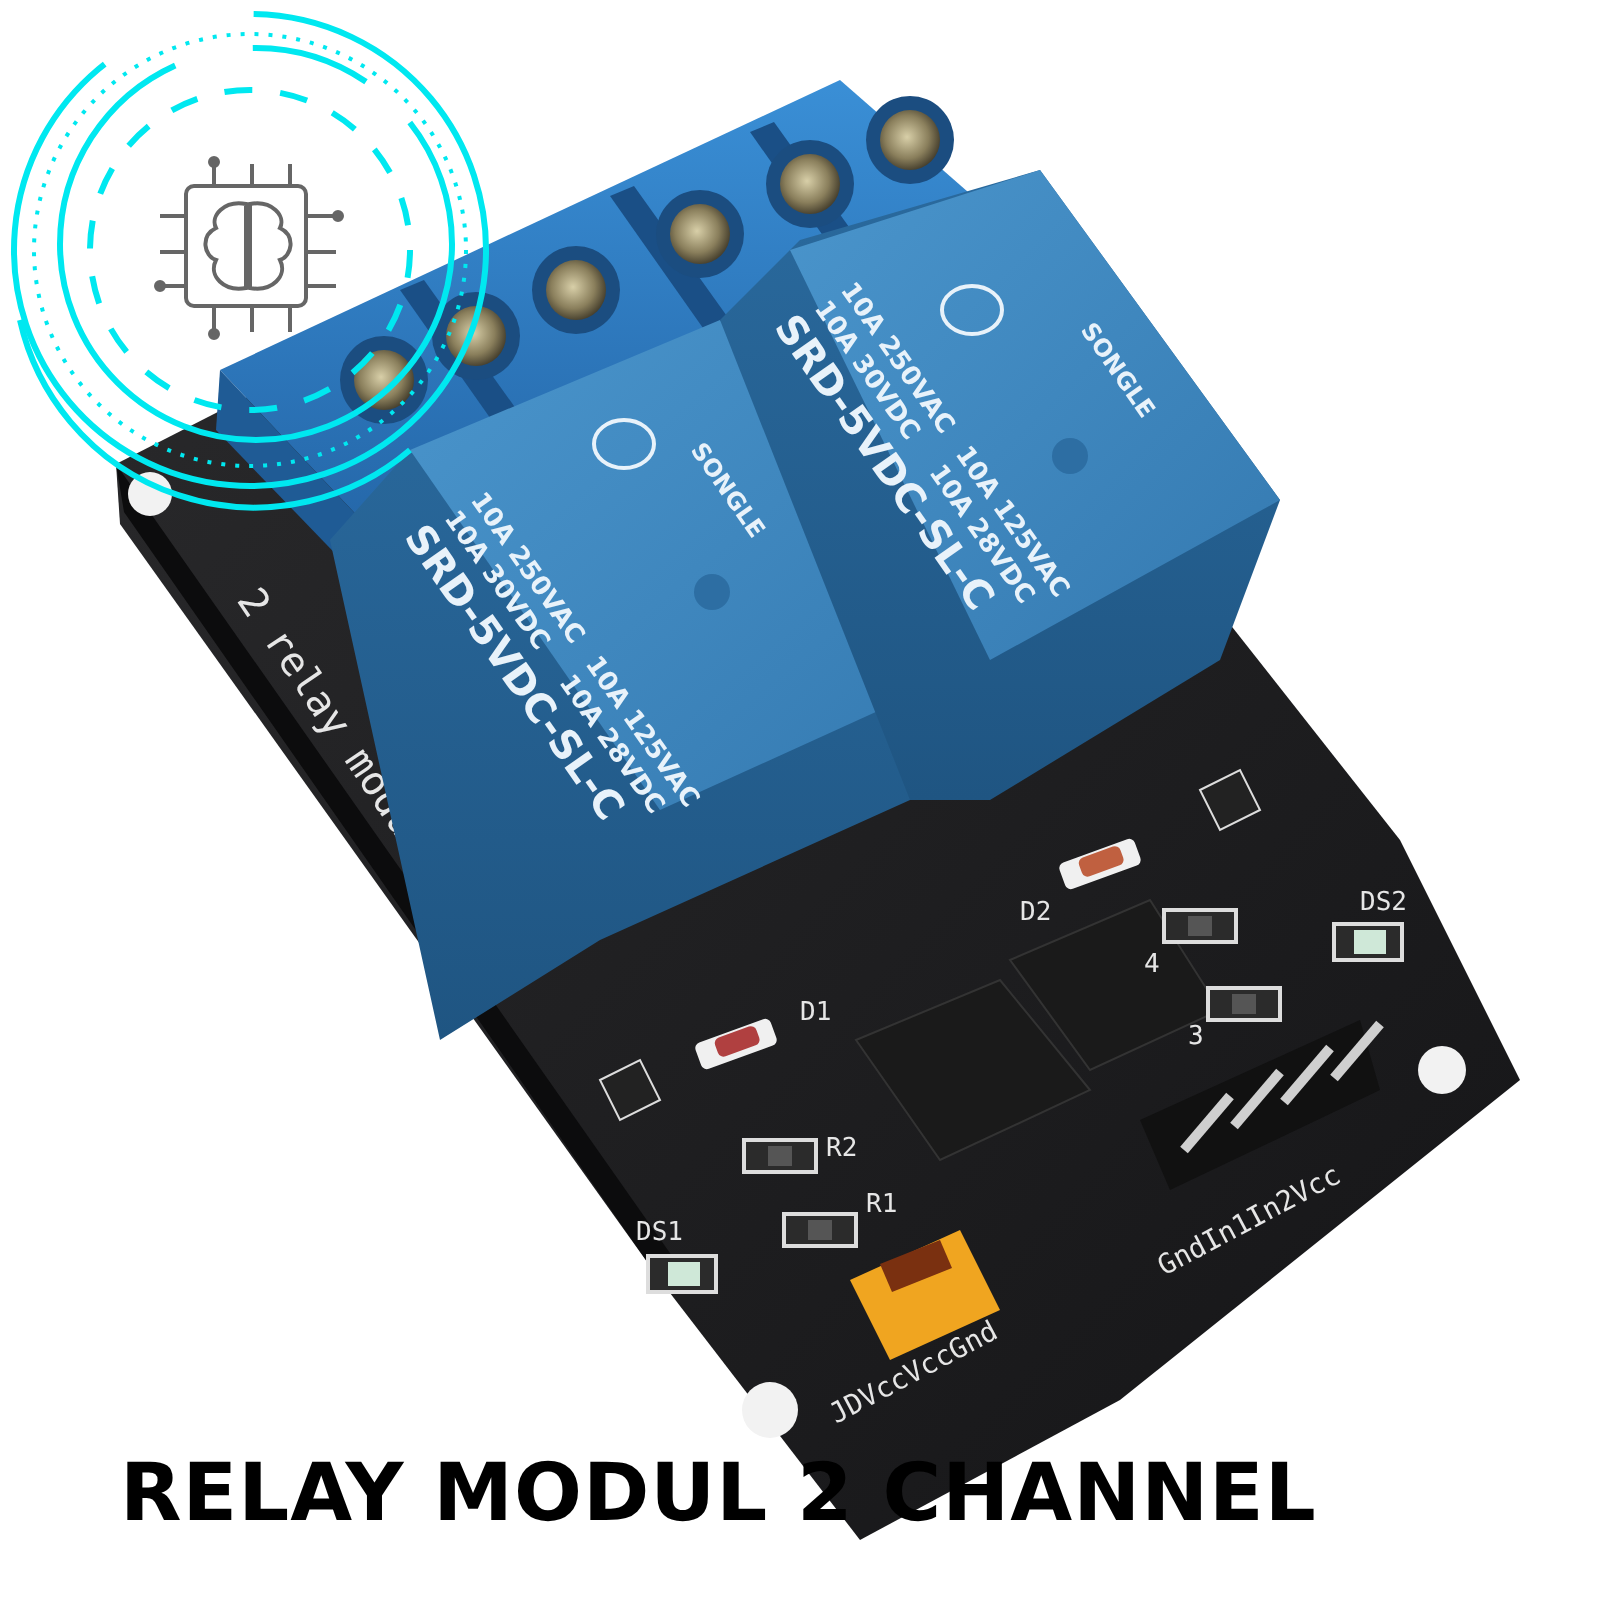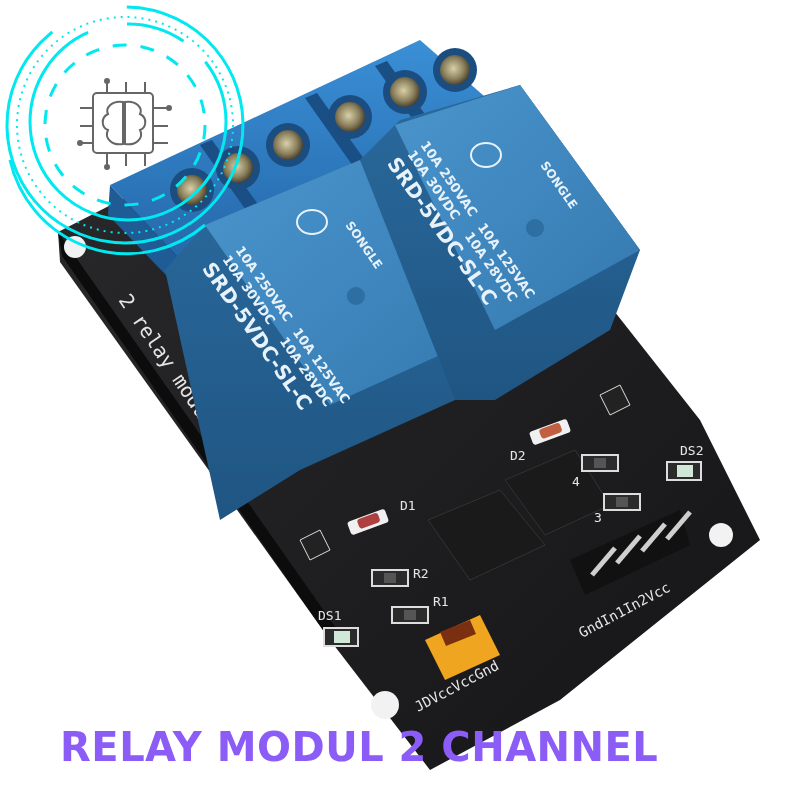--- a/index.html
+++ b/index.html
@@ -3,21 +3,21 @@
 <meta charset="utf-8">
 <style>
   html, body { margin: 0; padding: 0; background: #ffffff; }
   body { width: 800px; height: 800px; overflow: hidden; position: relative;
          font-family: "DejaVu Sans", sans-serif; }
   .stage { position: absolute; left: 0; top: 0; width: 800px; height: 800px; background: #ffffff; }
   svg.scene { position: absolute; left: 0; top: 0; }
   .caption {
     position: absolute; left: 60px; top: 722px; width: 620px;
     font-family: "DejaVu Sans", sans-serif; font-weight: bold;
-    font-size: 40px; letter-spacing: 0.5px; color: #8b5cf6;
+    font-size: 40px; letter-spacing: 0.5px; color: #000000;
     white-space: nowrap; line-height: 50px;
   }
   .silk { font-family: "DejaVu Sans Mono", monospace; fill: #e6e6e6; }
   .relaytxt { font-family: "DejaVu Sans", sans-serif; fill: #e8f2fa; font-weight: bold; }
 </style>
 </head>
 <body>
 
 <div class="stage">
 <svg class="scene" width="800" height="800" viewBox="0 0 800 800">

